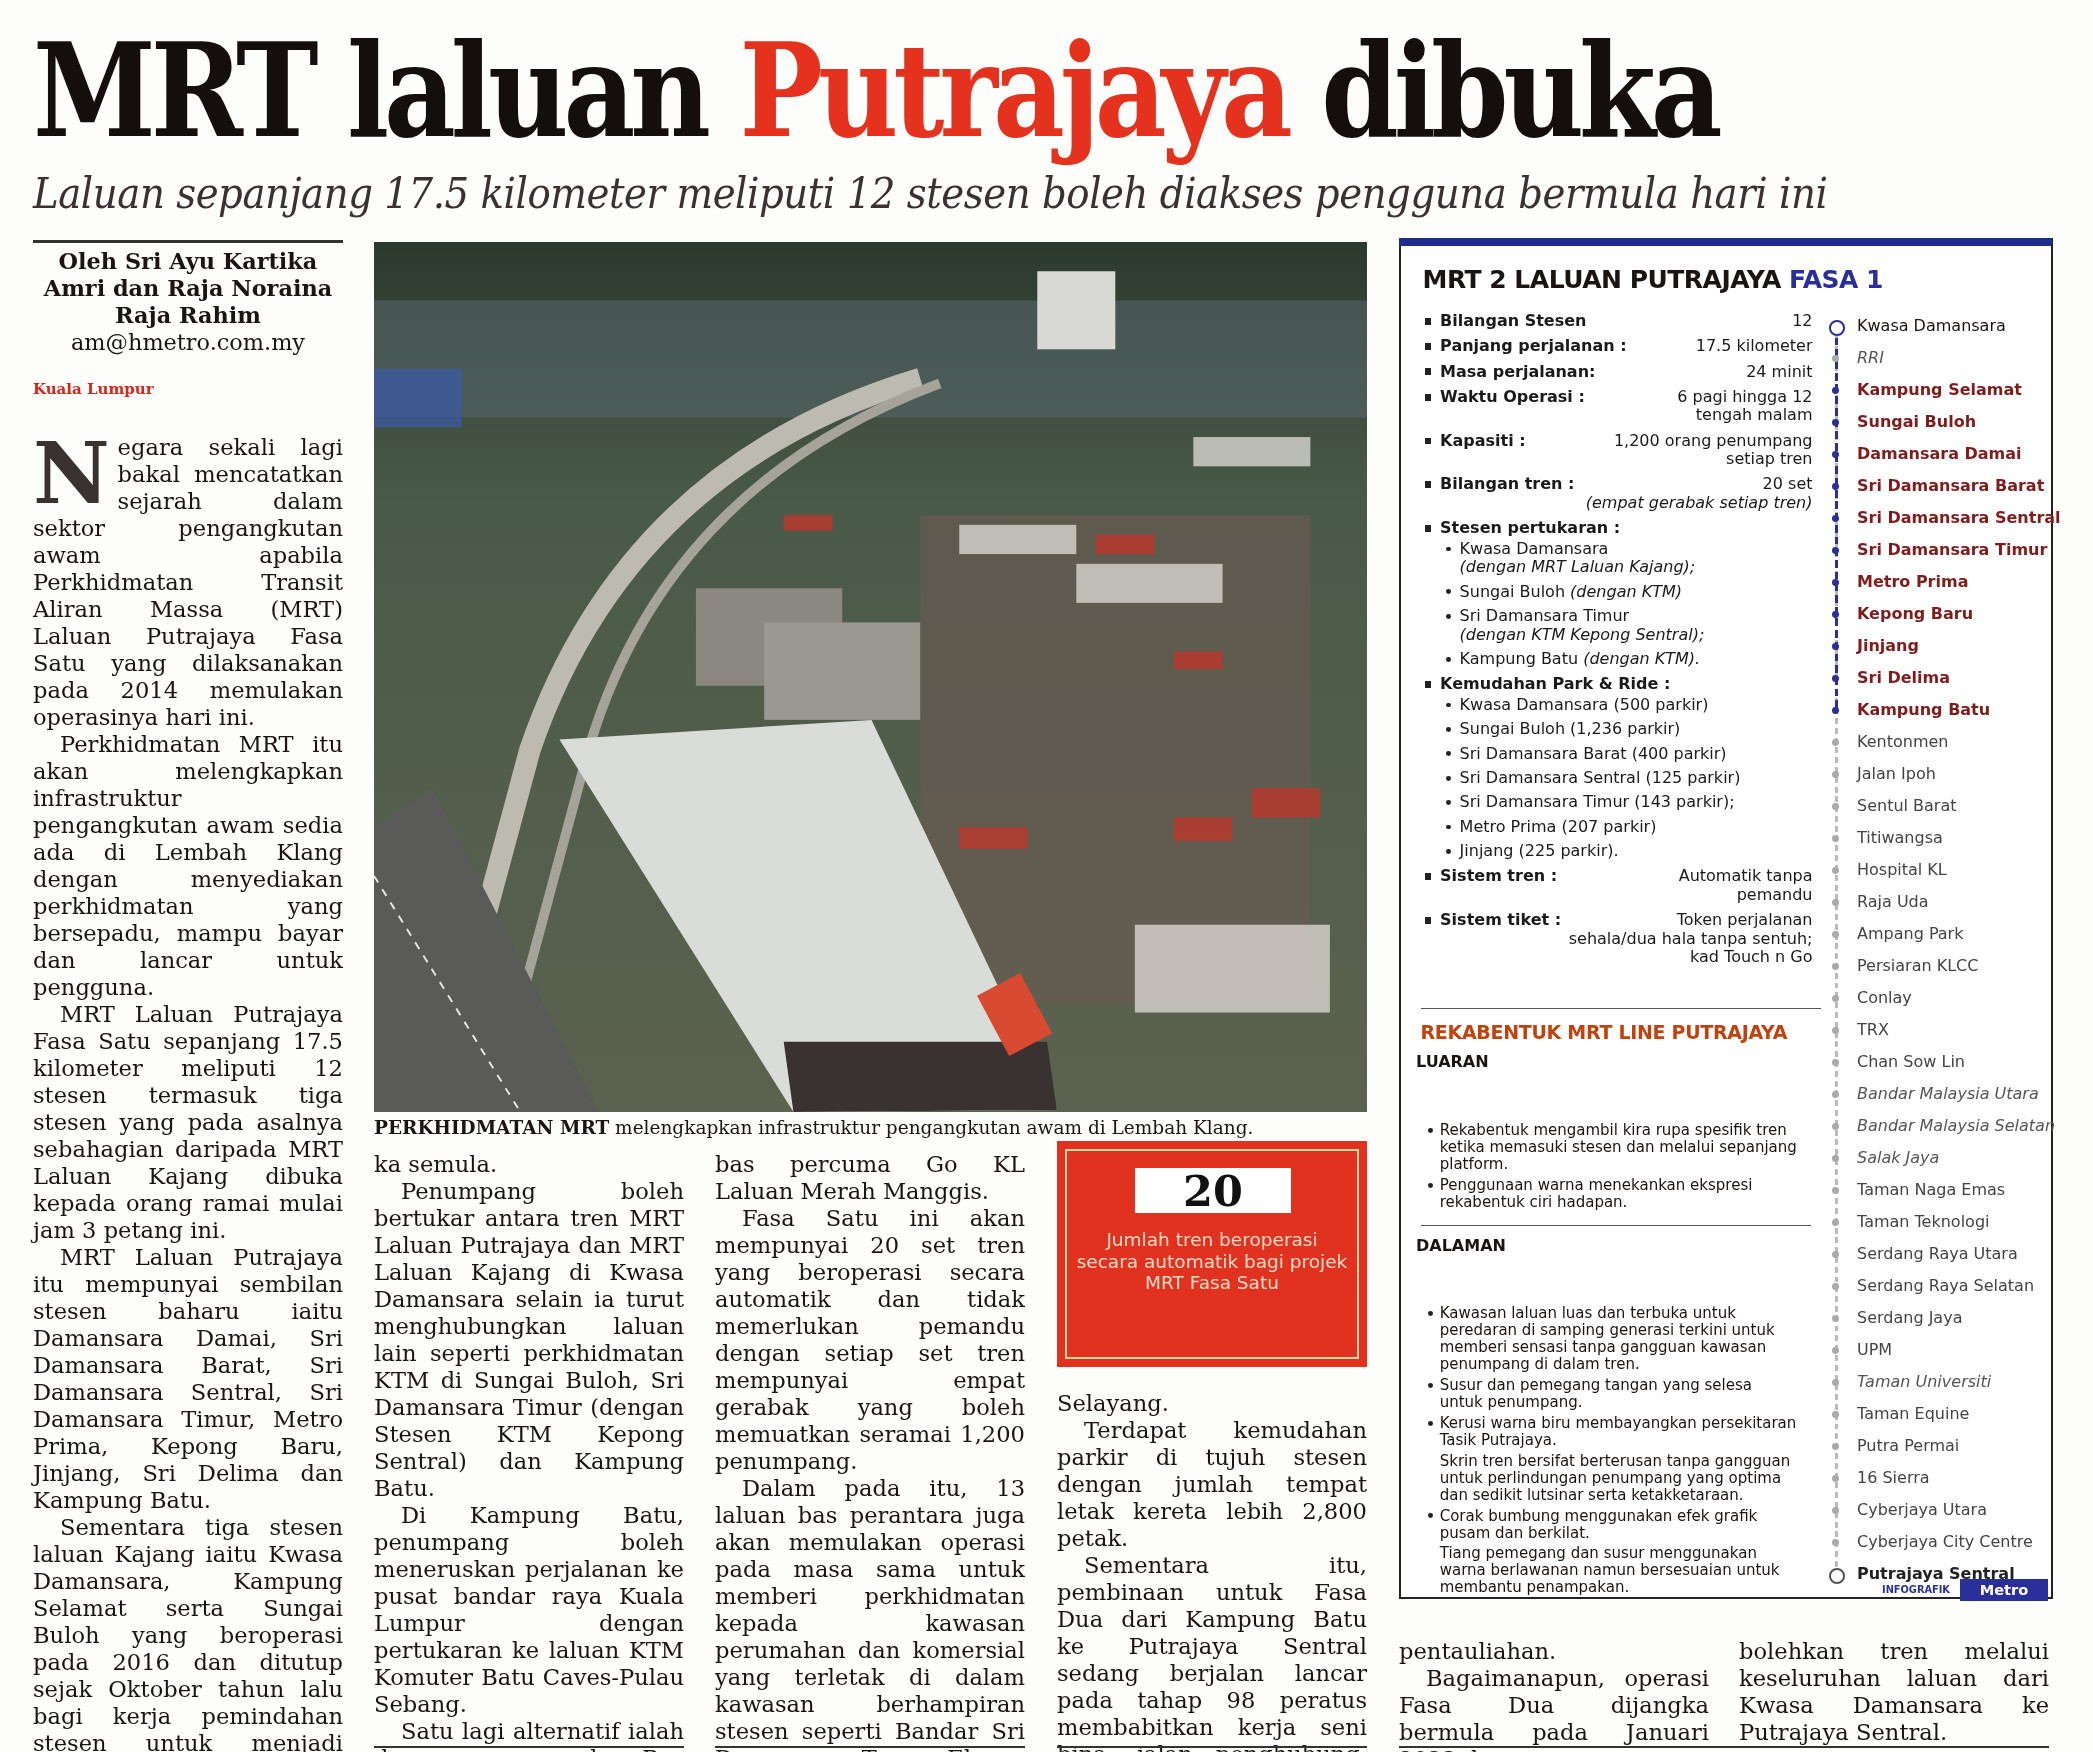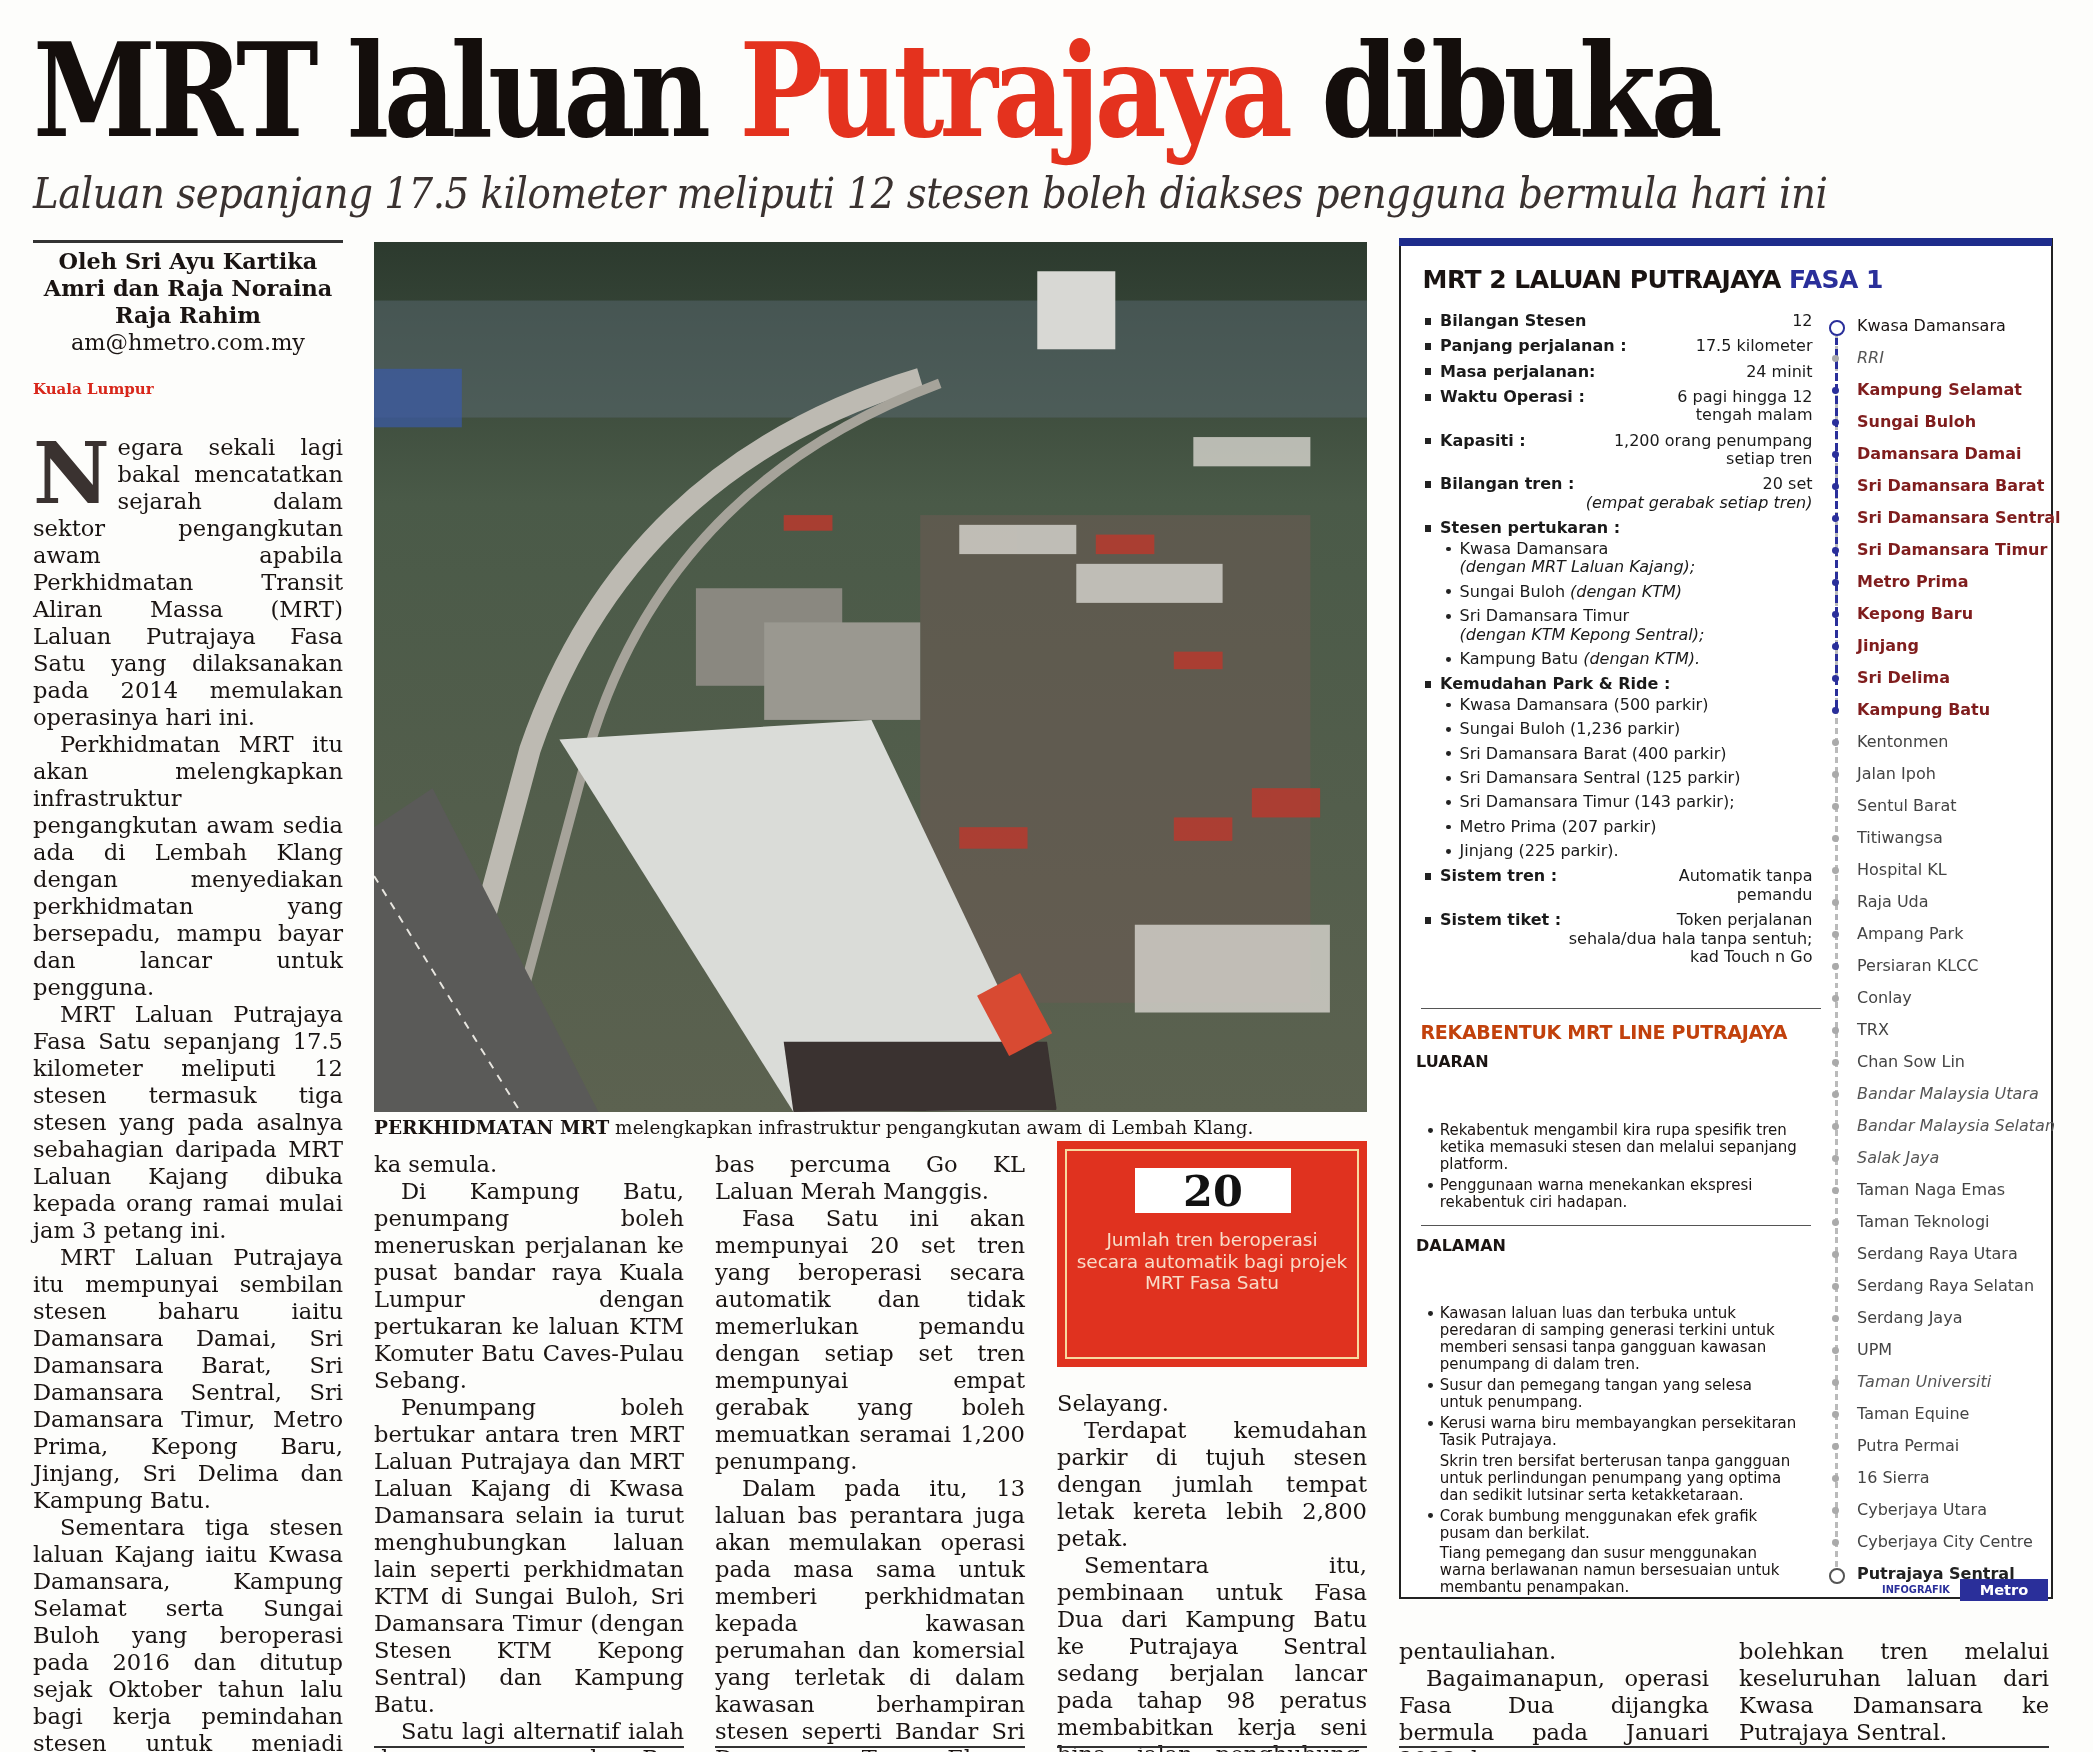--- a/index.html
+++ b/index.html
@@ -117,22 +117,22 @@
     <path d="M0 650 L150 892" stroke="#e8e6e0" stroke-width="2" stroke-dasharray="8 8"></path>
     <polygon points="190,510 510,490 700,890 430,892" fill="#dadcd8"></polygon>
     <polygon points="430,892 700,890 690,820 420,820" fill="#3a3230"></polygon>
     <rect x="630" y="760" width="50" height="70" fill="#d84a32" transform="rotate(-28 650 790)"></rect>
   </svg>
 </div>
 <div class="abs caption"><b>PERKHIDMATAN MRT</b><span> melengkapkan infrastruktur pengangkutan awam di Lembah Klang.</span></div>
 
 <div class="abs col" style="left:374px; top:1151px; width:310px;">
   <p class="noindent">ka semula.</p>
+  <p>Penumpang boleh bertukar antara tren MRT Laluan Putrajaya dan MRT Laluan Kajang di Kwasa Damansara selain ia turut menghubungkan laluan lain seperti perkhidmatan KTM di Sungai Buloh, Sri Damansara Timur (dengan Stesen KTM Kepong Sentral) dan Kampung Batu.</p>
   <p>Di Kampung Batu, penumpang boleh meneruskan perjalanan ke pusat bandar raya Kuala Lumpur dengan pertukaran ke laluan KTM Komuter Batu Caves-Pulau Sebang.</p>
-  <p>Penumpang boleh bertukar antara tren MRT Laluan Putrajaya dan MRT Laluan Kajang di Kwasa Damansara selain ia turut menghubungkan laluan lain seperti perkhidmatan KTM di Sungai Buloh, Sri Damansara Timur (dengan Stesen KTM Kepong Sentral) dan Kampung Batu.</p>
   <p>Satu lagi alternatif ialah dengan menggunakan Bas Rapid KL No 173 untuk ke Lebuh Ampang atau menaiki</p>
 </div>
 
 <div class="abs col" style="left:715px; top:1151px; width:310px;">
   <p class="noindent">bas percuma Go KL Laluan Merah Manggis.</p>
   <p>Fasa Satu ini akan mempunyai 20 set tren yang beroperasi secara automatik dan tidak memerlukan pemandu dengan setiap set tren mempunyai empat gerabak yang boleh memuatkan seramai 1,200 penumpang.</p>
   <p>Dalam pada itu, 13 laluan bas perantara juga akan memulakan operasi pada masa sama untuk memberi perkhidmatan kepada kawasan perumahan dan komersial yang terletak di dalam kawasan berhampiran stesen seperti Bandar Sri Damansara, Taman Ehsan, Taman Kepong serta Bandar Baru</p>
 </div>
 
 <div class="abs redbox">

